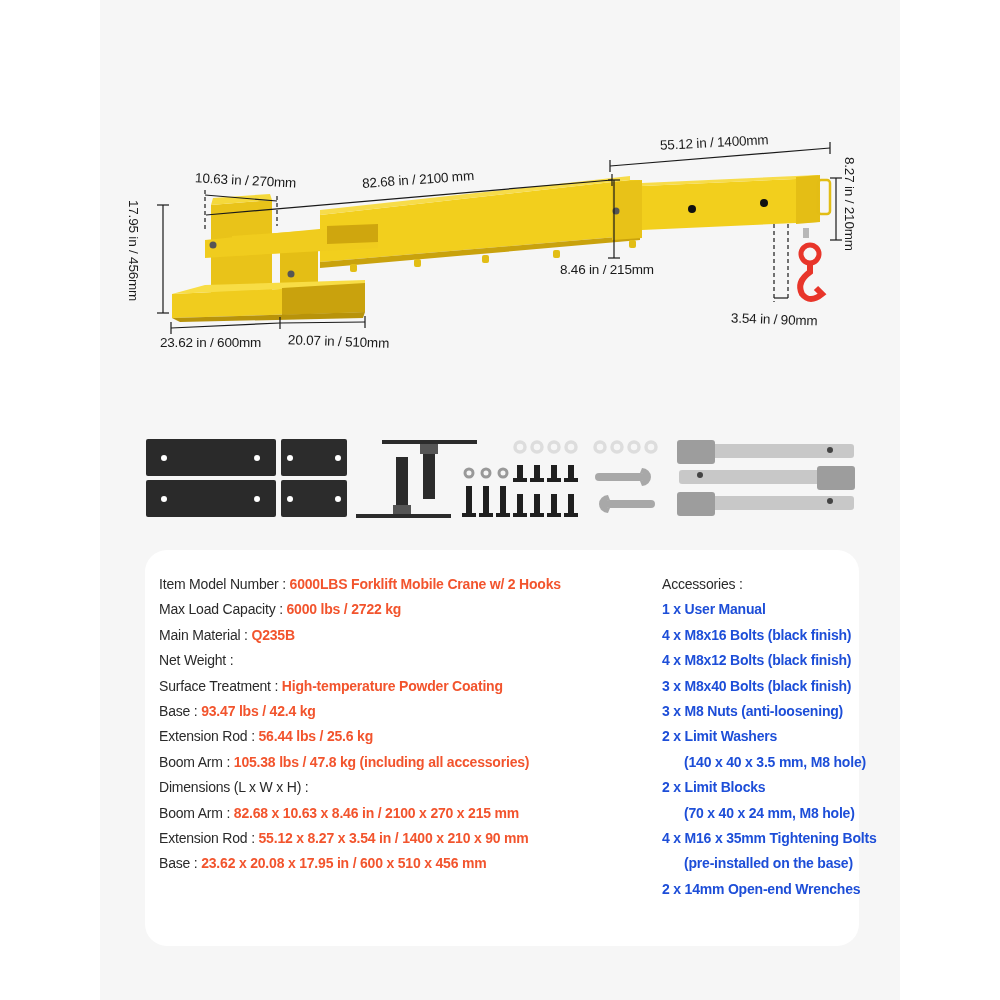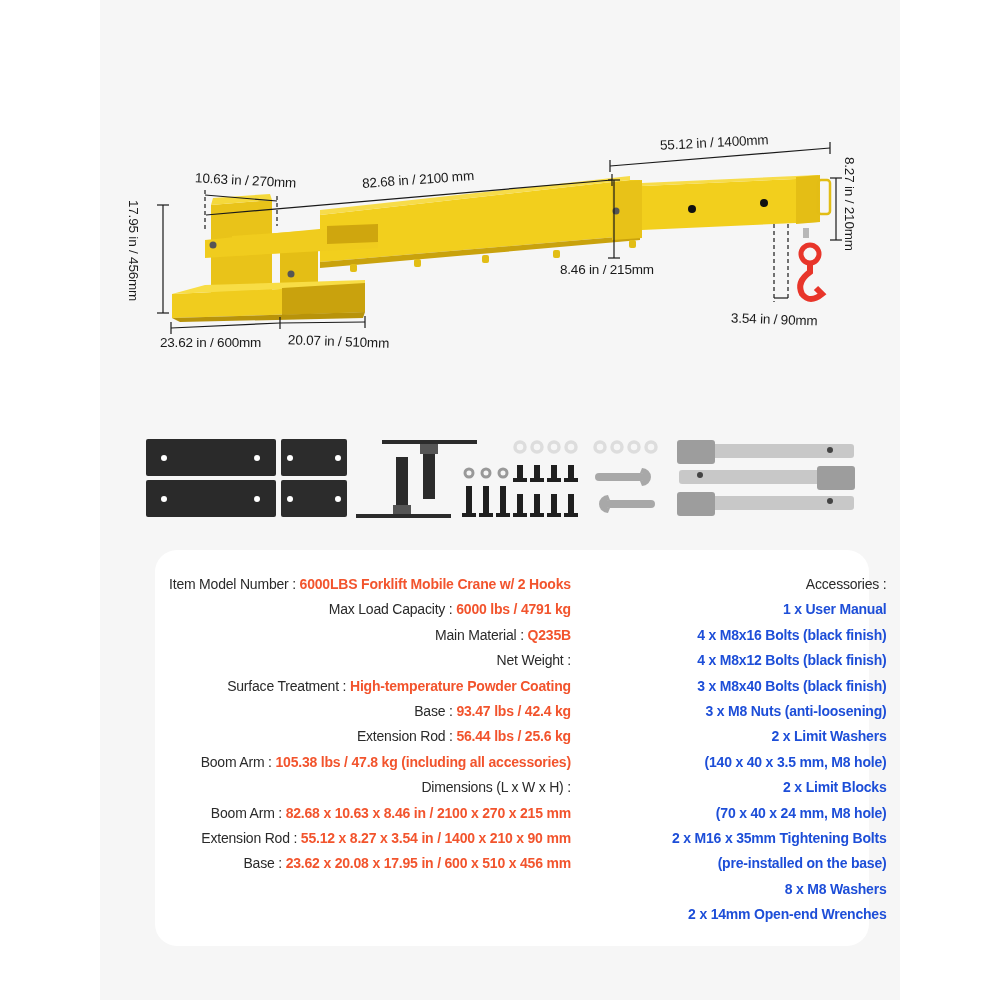--- a/index.html
+++ b/index.html
@@ -2,21 +2,21 @@
 <html><head>
 <meta charset="utf-8">
 <style>
   html, body { margin:0; padding:0; }
   body { width:1000px; height:1000px; background:#ffffff; position:relative; overflow:hidden;
          font-family:"Liberation Sans", "DejaVu Sans", sans-serif; }
   .panel { position:absolute; left:100px; top:0; width:800px; height:1000px; background:#f6f6f6; }
   .diagram { position:absolute; left:0; top:0; width:1000px; height:420px; }
   .dim { position:absolute; font-size:13.5px; color:#1a1a1a; white-space:nowrap; letter-spacing:-0.2px; }
   .parts { position:absolute; left:0; top:430px; width:1000px; height:100px; }
-  .card { position:absolute; left:155px; top:550px; width:714px; height:396px; background:#ffffff; border-radius:22px;text-align:right; }
+  .card { position:absolute; left:145px; top:550px; width:714px; height:396px; background:#ffffff; border-radius:22px; }
   .col { position:absolute; top:22px; }
   .col.left { left:14px; }
   .col.right { left:477px;margin-left:40px; }
   .row { height:25.4px; line-height:25.4px; font-size:14px; white-space:nowrap; color:#222; letter-spacing:-0.2px; }
   .row .lbl { color:#2a2a2a; }
   .row .val { color:#f2542d; font-weight:bold; }
   .row.indent { padding-left:22px; }
   .row .acc { color:#1d4ed8; font-weight:bold; }
 </style>
 </head>
@@ -214,21 +214,21 @@
       <rect x="679" y="66" width="175" height="14" rx="3" fill="#c8c8c8"></rect>
       <rect x="677" y="62" width="38" height="24" rx="3" fill="#9d9d9d"></rect>
       <circle cx="830" cy="71" r="3" fill="#444"></circle>
     </g>
   </svg>
 </div>
 
 <div class="card">
   <div class="col left">
     <div class="row"><span class="lbl">Item Model Number : </span><span class="val">6000LBS Forklift Mobile Crane w/ 2 Hooks</span></div>
-    <div class="row"><span class="lbl">Max Load Capacity : </span><span class="val">6000 lbs / 4791 kg</span></div>
+    <div class="row"><span class="lbl">Max Load Capacity : </span><span class="val">6000 lbs / 2722 kg</span></div>
     <div class="row"><span class="lbl">Main Material : </span><span class="val">Q235B</span></div>
     <div class="row"><span class="lbl">Net Weight :</span><span class="val"></span></div>
     <div class="row"><span class="lbl">Surface Treatment : </span><span class="val">High-temperature Powder Coating</span></div>
     <div class="row"><span class="lbl">Base : </span><span class="val">93.47 lbs / 42.4 kg</span></div>
     <div class="row"><span class="lbl">Extension Rod : </span><span class="val">56.44 lbs / 25.6 kg</span></div>
     <div class="row"><span class="lbl">Boom Arm : </span><span class="val">105.38 lbs / 47.8 kg (including all accessories)</span></div>
     <div class="row"><span class="lbl">Dimensions (L x W x H) :</span><span class="val"></span></div>
     <div class="row"><span class="lbl">Boom Arm : </span><span class="val">82.68 x 10.63 x 8.46 in / 2100 x 270 x 215 mm</span></div>
     <div class="row"><span class="lbl">Extension Rod : </span><span class="val">55.12 x 8.27 x 3.54 in / 1400 x 210 x 90 mm</span></div>
     <div class="row"><span class="lbl">Base : </span><span class="val">23.62 x 20.08 x 17.95 in / 600 x 510 x 456 mm</span></div>
@@ -238,18 +238,17 @@
     <div class="row"><span class="lbl">Accessories :</span></div>
     <div class="row"><span class="acc">1 x User Manual</span></div>
     <div class="row"><span class="acc">4 x M8x16 Bolts (black finish)</span></div>
     <div class="row"><span class="acc">4 x M8x12 Bolts (black finish)</span></div>
     <div class="row"><span class="acc">3 x M8x40 Bolts (black finish)</span></div>
     <div class="row"><span class="acc">3 x M8 Nuts (anti-loosening)</span></div>
     <div class="row"><span class="acc">2 x Limit Washers</span></div>
     <div class="row indent"><span class="acc">(140 x 40 x 3.5 mm, M8 hole)</span></div>
     <div class="row"><span class="acc">2 x Limit Blocks</span></div>
     <div class="row indent"><span class="acc">(70 x 40 x 24 mm, M8 hole)</span></div>
-    <div class="row"><span class="acc">2 x M16 x 35mm Tightening Bolts</span></div>
+    <div class="row"><span class="acc">4 x M16 x 35mm Tightening Bolts</span></div>
     <div class="row indent"><span class="acc">(pre-installed on the base)</span></div>
-    <div class="row"><span class="acc">8 x M8 Washers</span></div>
     <div class="row"><span class="acc">2 x 14mm Open-end Wrenches</span></div>
   </div>
 </div>
 
 </body></html>

